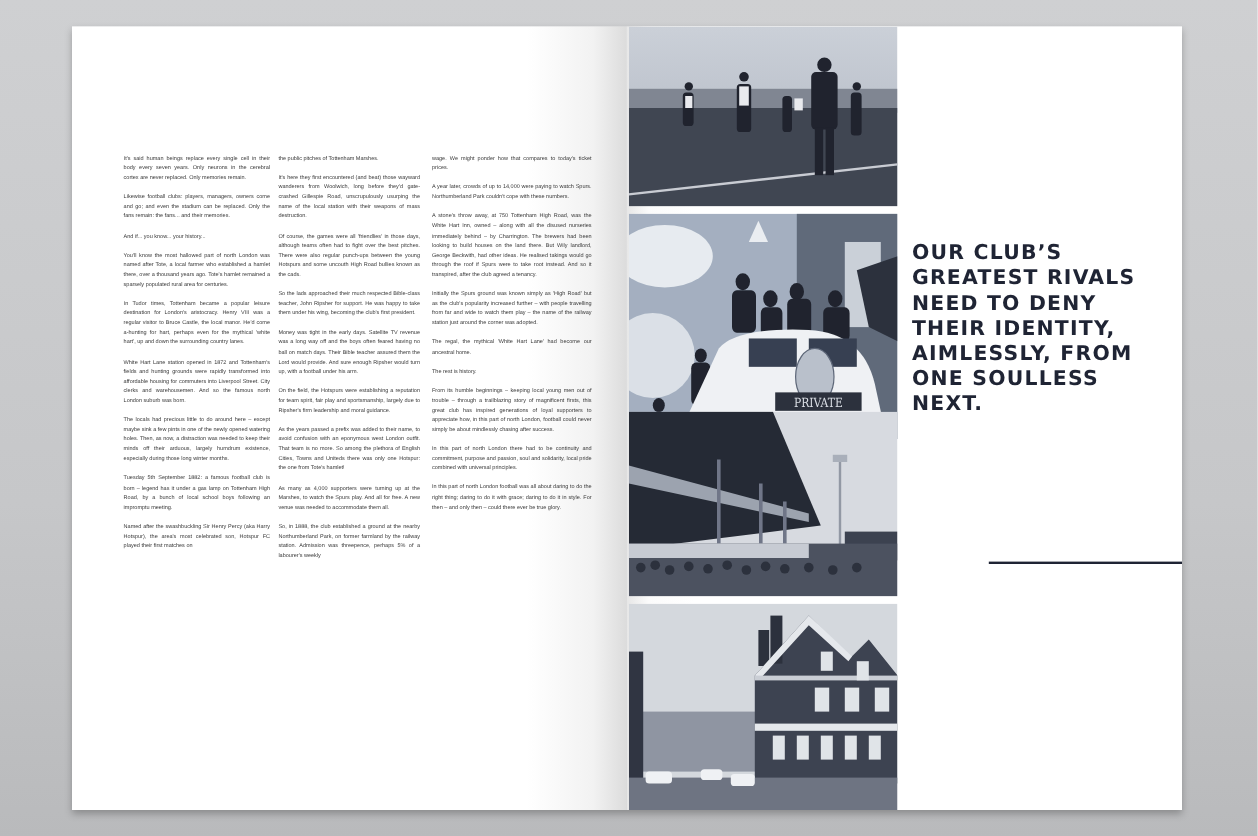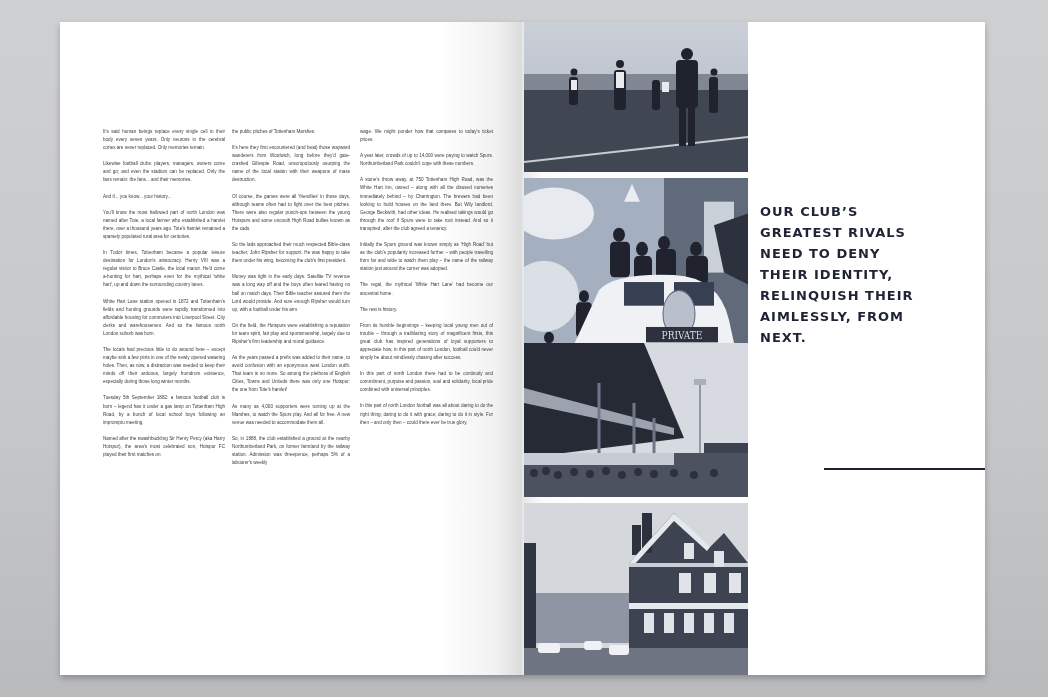--- a/index.html
+++ b/index.html
@@ -34,21 +34,21 @@
     filter: grayscale(0.3);
   }
   .photo1 { top: 0; height: 150px; }
   .photo2 { top: 156px; height: 188px; }
   .photo3 { top: 321px; height: 154px; }
   .photo4 { top: 481px; height: 172px; }
   .photo svg { display: block; width: 100%; height: 100%; }
   .headline {
     position: absolute; left: 238px; top: 179px; width: 220px;
     font-family: "DejaVu Sans", sans-serif; font-weight: bold;
-    font-size: 13px; line-height: 21px; letter-spacing: 1px;
+    font-size: 17px; line-height: 21px; letter-spacing: 1px;
     color: #1f2434;
   }
   .headline span { display: block; white-space: nowrap; }
   .rule {
     position: absolute; left: 302px; top: 446px; width: 161px; height: 2px;
     background: #1f2434;
   }
 </style>
 </head>
 <body>
@@ -220,19 +220,19 @@
           <rect x="85" y="142" width="20" height="10" rx="3"></rect>
         </g>
       </svg>
     </div>
 
     <div class="headline">
       <span>OUR CLUB’S</span>
       <span>GREATEST RIVALS</span>
       <span>NEED TO DENY</span>
       <span>THEIR IDENTITY,</span>
-      <span>RELINQUISH THEIR</span>
       <span>AIMLESSLY, FROM</span>
+      <span>ONE SOULLESS</span>
       <span>NEXT.</span>
     </div>
     <div class="rule"></div>
   </div>
 </div>
 
 </body></html>

